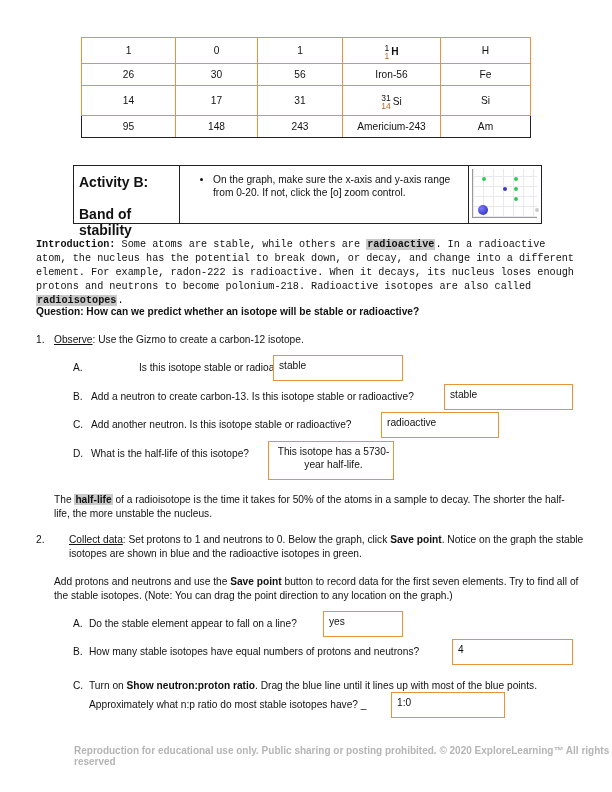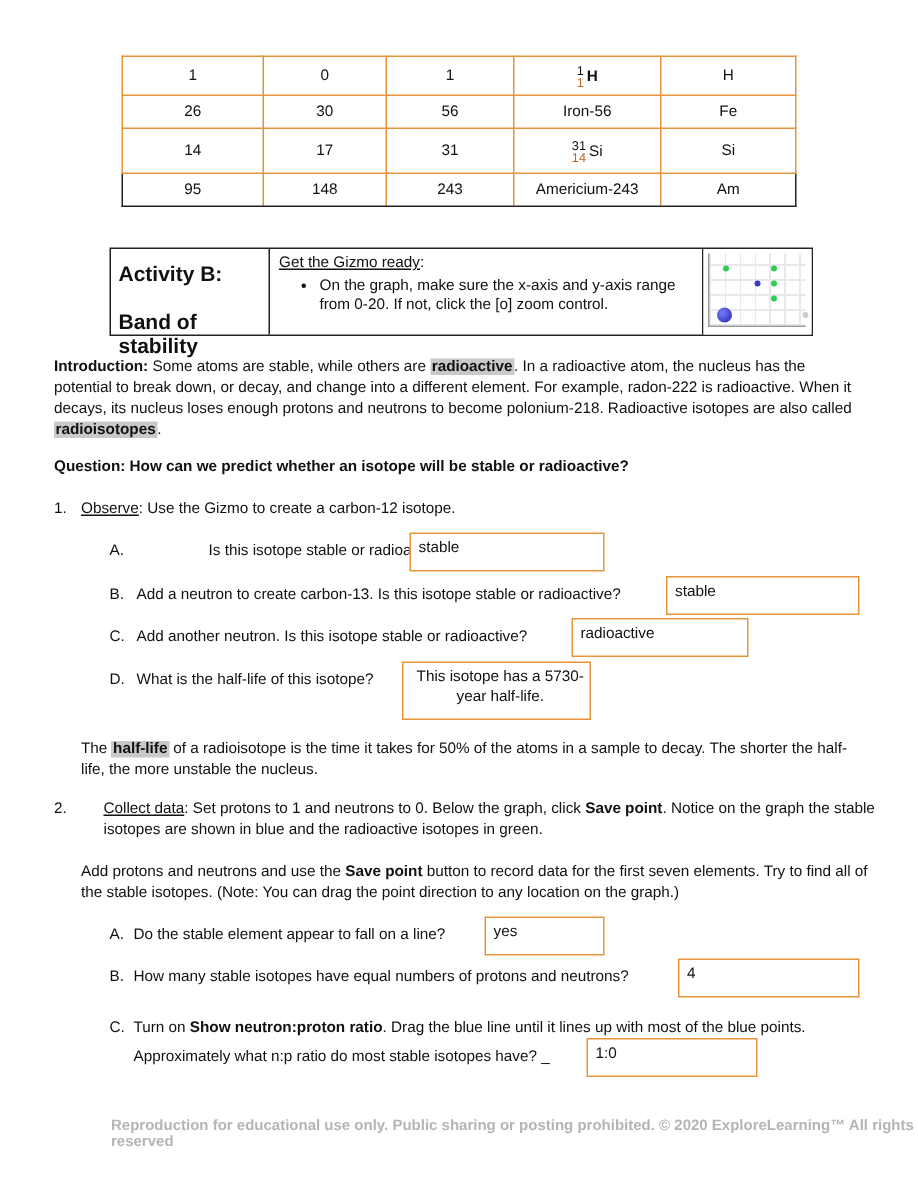--- a/index.html
+++ b/index.html
@@ -96,39 +96,38 @@
   </tr>
 </tbody>
   </table>
 
 <div class="act">
   <div class="c1">
     <div>Activity B:</div>
     <div class="l2">Band of stability</div>
   </div>
   <div class="c2">
-    <div><span class="u">Get the Gizmo ready</span><span>:</span></div>
     <ul>
         <li>On the graph, make sure the x-axis and y-axis range from 0-20. If not, click the [o] zoom control.</li>
       </ul>
   </div>
   <div class="c3">
     <div class="gz">
       <div class="dot" style="left:9px;top:8px;width:4px;height:4px;background:#2ecc55"></div>
       <div class="dot" style="left:41px;top:8px;width:4px;height:4px;background:#2ecc55"></div>
       <div class="dot" style="left:30px;top:18px;width:4px;height:4px;background:#3b3bc4"></div>
       <div class="dot" style="left:41px;top:18px;width:4px;height:4px;background:#2ecc55"></div>
       <div class="dot" style="left:41px;top:28px;width:4px;height:4px;background:#2ecc55"></div>
       <div class="dot" style="left:5px;top:36px;width:10px;height:10px;background:radial-gradient(circle at 35% 35%,#7a7aff,#2424a8)"></div>
       <div class="dot" style="left:62px;top:39px;width:4px;height:4px;background:#ccc"></div>
     </div>
   </div>
 </div>
 
-<p class="t" style="left:36px;top:238px;width:540px;">
+<p class="t" style="left:36px;top:238px;width:540px;font-family:Liberation Mono, monospace;">
   <span class="b">Introduction:</span><span> Some atoms are stable, while others are </span><span class="hl">radioactive</span><span>. In a radioactive atom, the nucleus has the potential to break down, or decay, and change into a different element. For example, radon-222 is radioactive. When it decays, its nucleus loses enough protons and neutrons to become polonium-218. Radioactive isotopes are also called </span><span class="hl">radioisotopes</span><span>.</span>
 </p>
 
 <p class="t b" style="left:36px;top:305px;">Question: How can we predict whether an isotope will be stable or radioactive?</p>
 
 <p class="t" style="left:36px;top:333px;">1.</p>
 <p class="t" style="left:54px;top:333px;"><span class="ul">Observe</span><span>: Use the Gizmo to create a carbon-12 isotope.</span></p>
 
 <p class="t" style="left:73px;top:361px;">A.</p>
 <p class="t" style="left:91px;top:361px;padding-left:48px;">Is this isotope stable or radioactive?</p>

